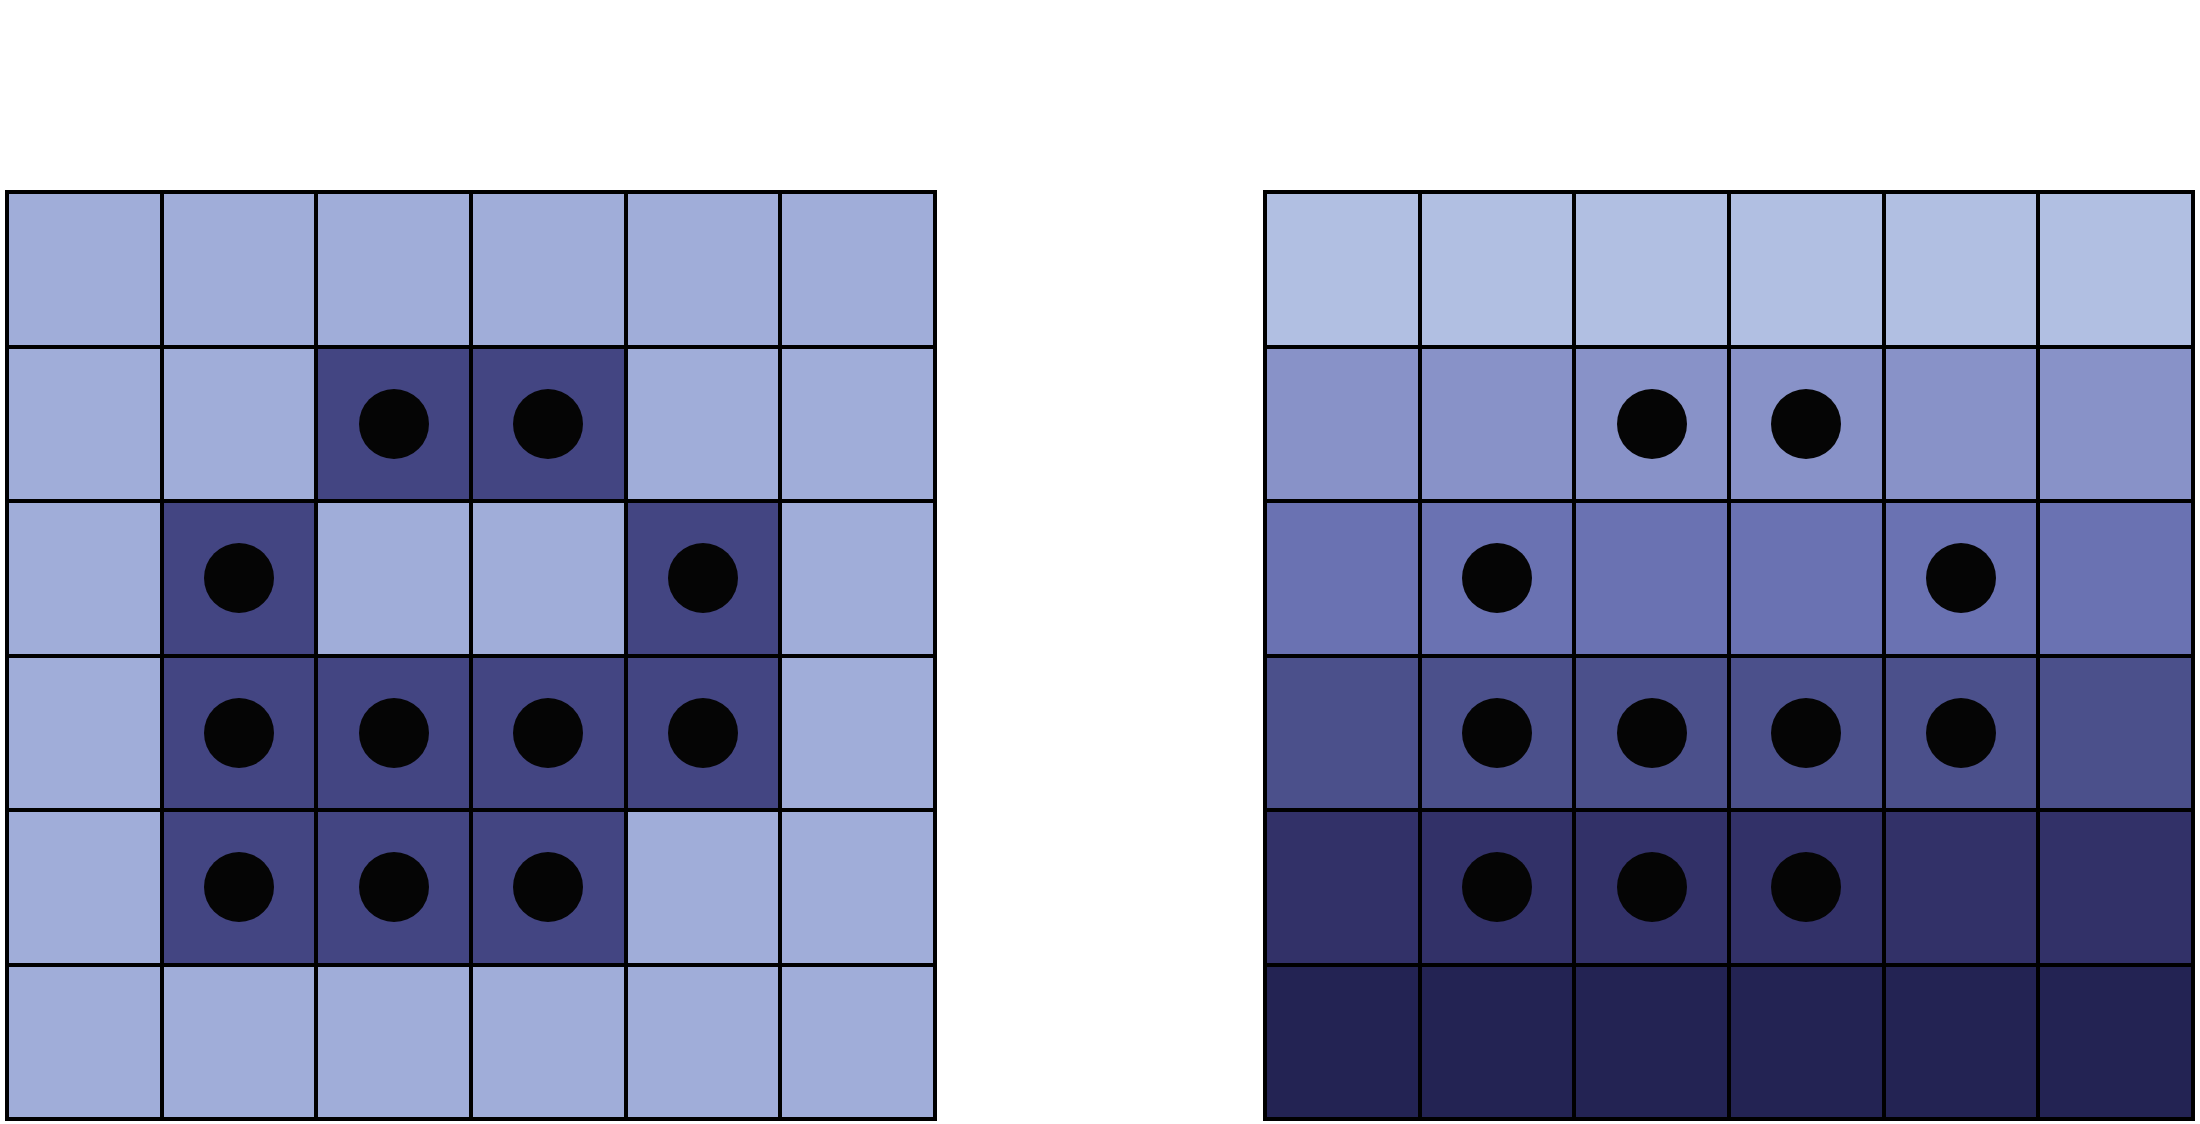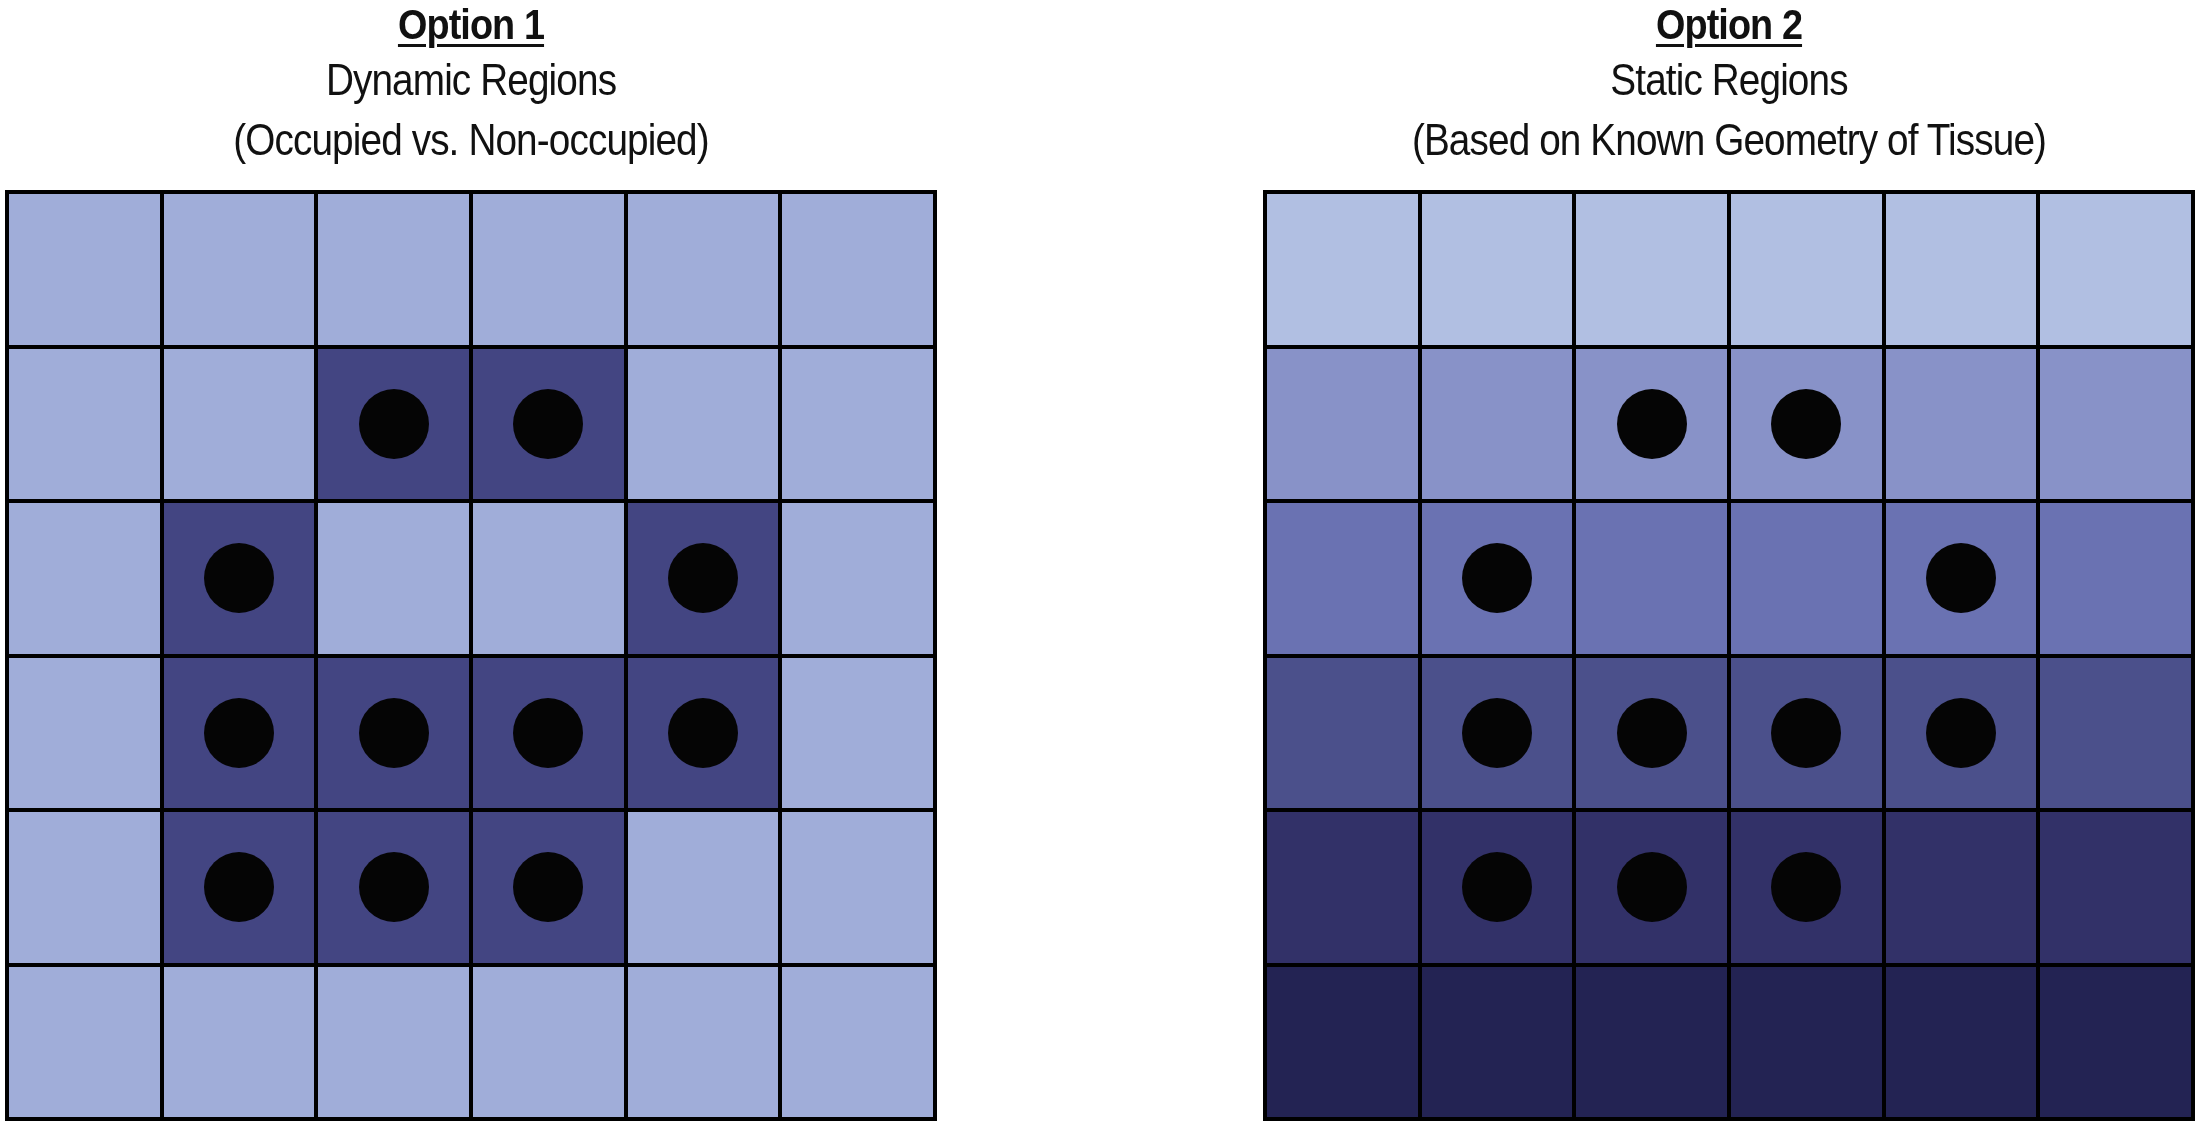--- a/index.html
+++ b/index.html
@@ -12,25 +12,20 @@
   .t2,.t3{font-size:44px;line-height:60px;letter-spacing:-1px;transform:scaleX(0.88);}
   .t2{margin-top:0px;}
   .grid{position:absolute;top:190px;left:0;width:932px;height:931px;box-sizing:border-box;border:4px solid #000;background:#000;display:grid;grid-template-columns:repeat(6,1fr);grid-template-rows:repeat(6,1fr);gap:4px;}
   .cell{position:relative;}
   .dot{position:absolute;left:50%;top:50%;width:70px;height:70px;margin:-35px 0 0 -35px;border-radius:50%;background:#050505;}
 </style>
 </head>
 <body>
 
 <div class="panel left">
-  <div class="titles">
-    <div class="t1">Option 1</div>
-    <div class="t2">Dynamic Regions</div>
-    <div class="t3">(Occupied vs. Non-occupied)</div>
-  </div>
   <div class="grid" id="grid0">
       <div class="cell" style="background: rgb(160, 173, 217);"></div>
       <div class="cell" style="background: rgb(160, 173, 217);"></div>
       <div class="cell" style="background: rgb(160, 173, 217);"></div>
       <div class="cell" style="background: rgb(160, 173, 217);"></div>
       <div class="cell" style="background: rgb(160, 173, 217);"></div>
       <div class="cell" style="background: rgb(160, 173, 217);"></div>
       <div class="cell" style="background: rgb(160, 173, 217);"></div>
       <div class="cell" style="background: rgb(160, 173, 217);"></div>
       <div class="cell" style="background: rgb(67, 69, 130);">
@@ -80,25 +75,20 @@
       <div class="cell" style="background: rgb(160, 173, 217);"></div>
       <div class="cell" style="background: rgb(160, 173, 217);"></div>
       <div class="cell" style="background: rgb(160, 173, 217);"></div>
       <div class="cell" style="background: rgb(160, 173, 217);"></div>
       <div class="cell" style="background: rgb(160, 173, 217);"></div>
       <div class="cell" style="background: rgb(160, 173, 217);"></div>
     </div>
 </div>
 
 <div class="panel right">
-  <div class="titles">
-    <div class="t1">Option 2</div>
-    <div class="t2">Static Regions</div>
-    <div class="t3">(Based on Known Geometry of Tissue)</div>
-  </div>
   <div class="grid" id="grid1">
       <div class="cell" style="background: rgb(177, 191, 226);"></div>
       <div class="cell" style="background: rgb(177, 191, 226);"></div>
       <div class="cell" style="background: rgb(177, 191, 226);"></div>
       <div class="cell" style="background: rgb(177, 191, 226);"></div>
       <div class="cell" style="background: rgb(177, 191, 226);"></div>
       <div class="cell" style="background: rgb(177, 191, 226);"></div>
       <div class="cell" style="background: rgb(136, 146, 200);"></div>
       <div class="cell" style="background: rgb(136, 146, 200);"></div>
       <div class="cell" style="background: rgb(136, 146, 200);">

